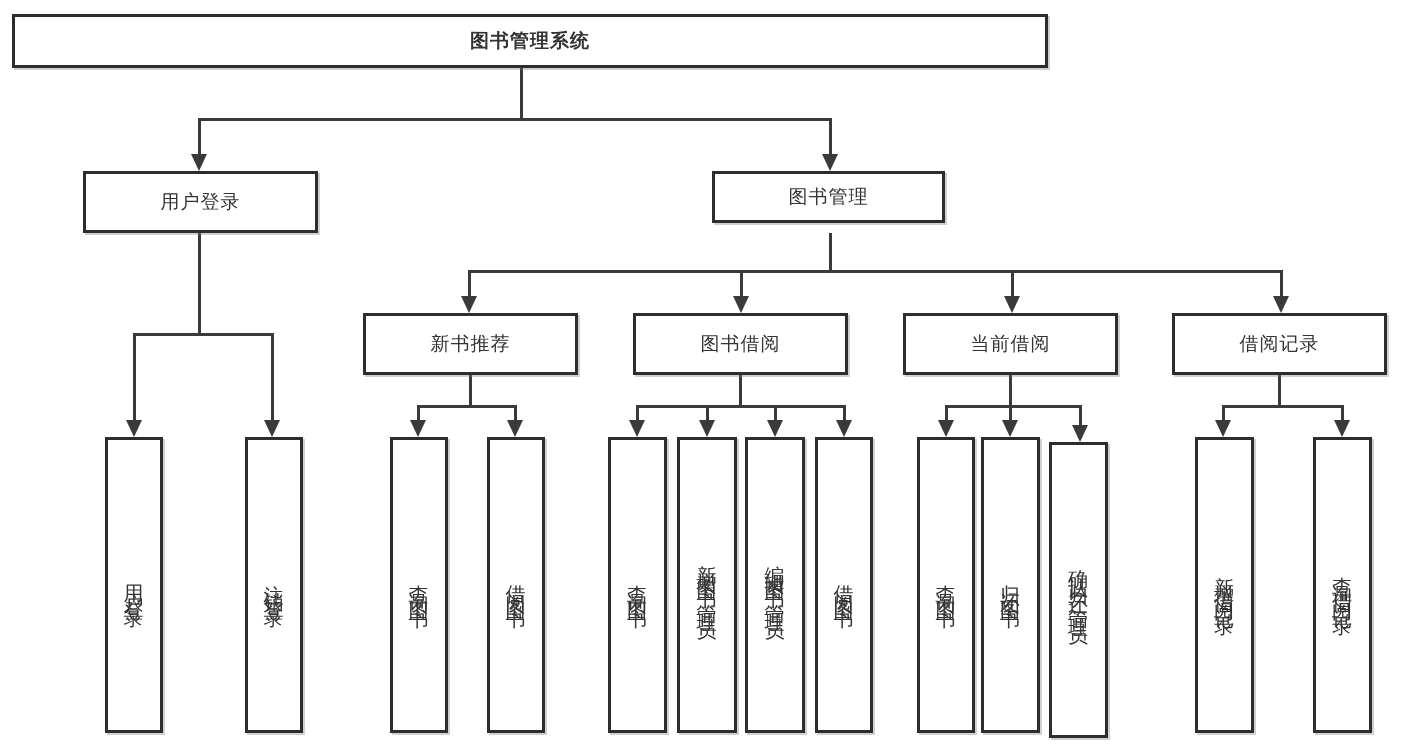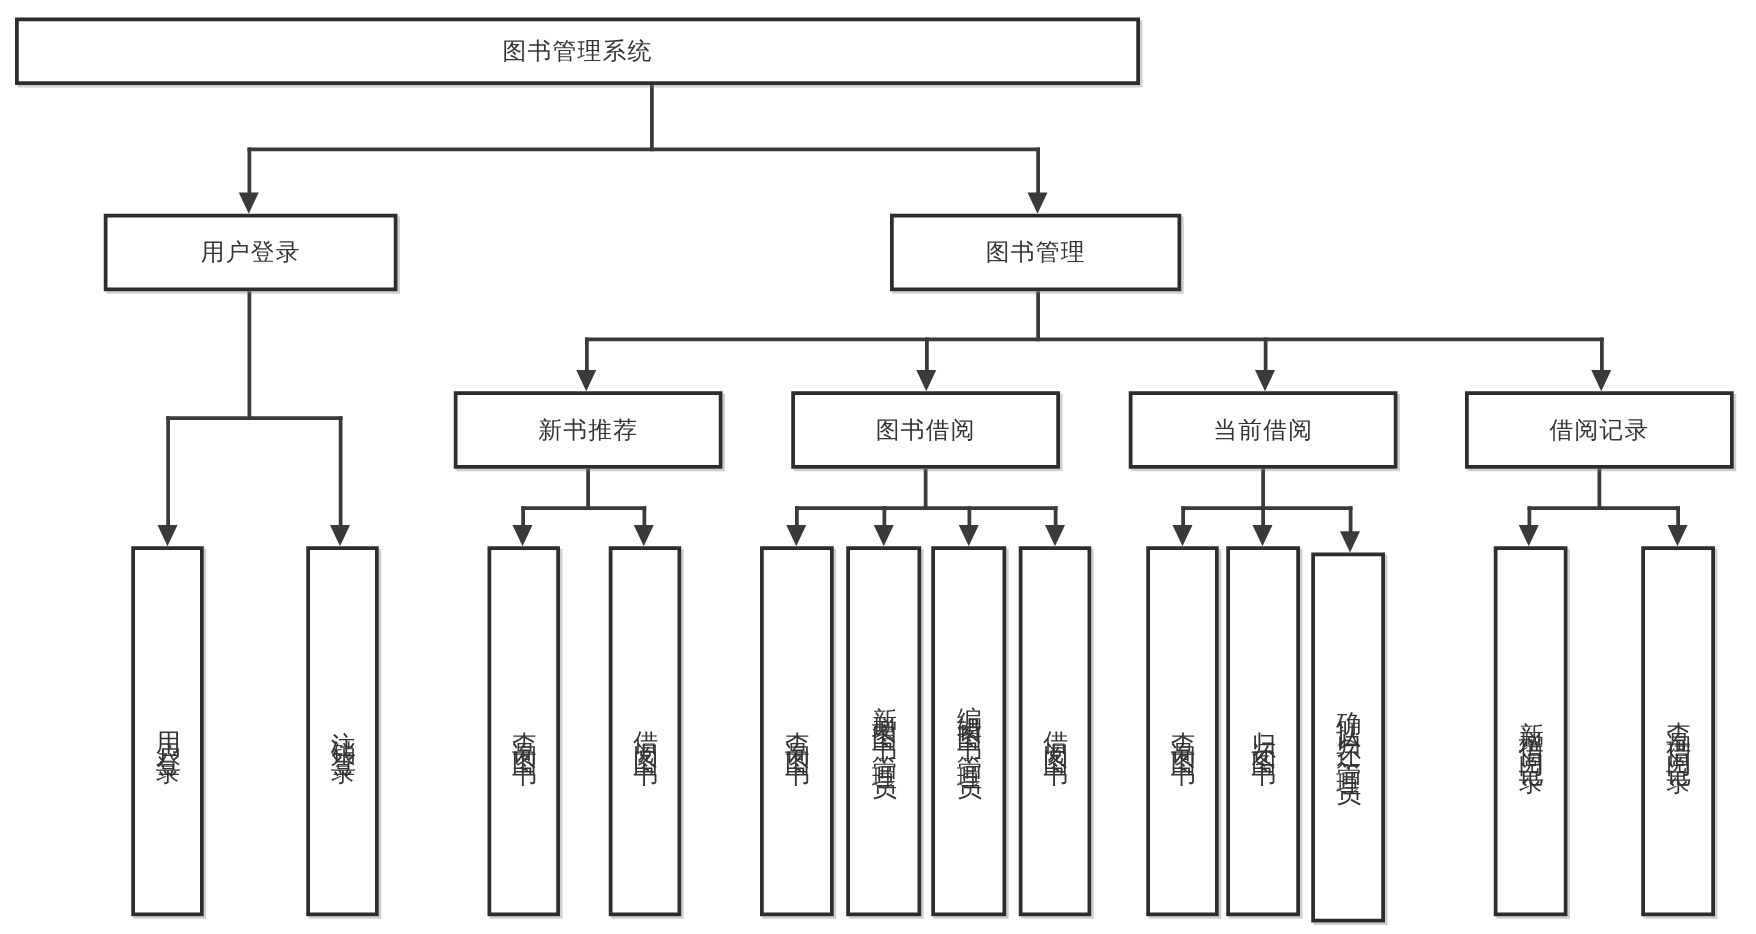--- a/index.html
+++ b/index.html
@@ -72,35 +72,35 @@
     text-shadow: 0 0 3px #ffffff, 0 0 4px #ffffff;
     z-index: 10;
     letter-spacing: 1px;
   }
 </style>
 </head>
 <body>
 
 <div class="canvas">
 
-  <div class="box hnode" style="left:12px; top:14px; width:900px; height:54px;">
+  <div class="box hnode" style="left:12px; top:14px; width:1036px; height:54px;font-weight:bold;">
     <span>图书管理系统</span>
   </div>
 
   <div class="vl" style="left:520px; top:67px; height:54px;"></div>
   <div class="hl" style="left:198px; top:118px; width:634px;"></div>
   <div class="vl" style="left:198px; top:118px; height:37px;"></div>
   <div class="arr" style="left:191px; top:154px;"></div>
   <div class="vl" style="left:829px; top:118px; height:37px;"></div>
   <div class="arr" style="left:822px; top:154px;"></div>
 
   <div class="box hnode" style="left:83px; top:171px; width:235px; height:62px;">
     <span>用户登录</span>
   </div>
-  <div class="box hnode" style="left:712px; top:171px; width:233px; height:62px;">
+  <div class="box hnode" style="left:712px; top:171px; width:233px; height:52px;">
     <span>图书管理</span>
   </div>
 
   <div class="vl" style="left:198px; top:233px; height:103px;"></div>
   <div class="hl" style="left:133px; top:333px; width:141px;"></div>
   <div class="vl" style="left:133px; top:333px; height:87px;"></div>
   <div class="arr" style="left:126px; top:420px;"></div>
   <div class="vl" style="left:271px; top:333px; height:87px;"></div>
   <div class="arr" style="left:264px; top:420px;"></div>
 

